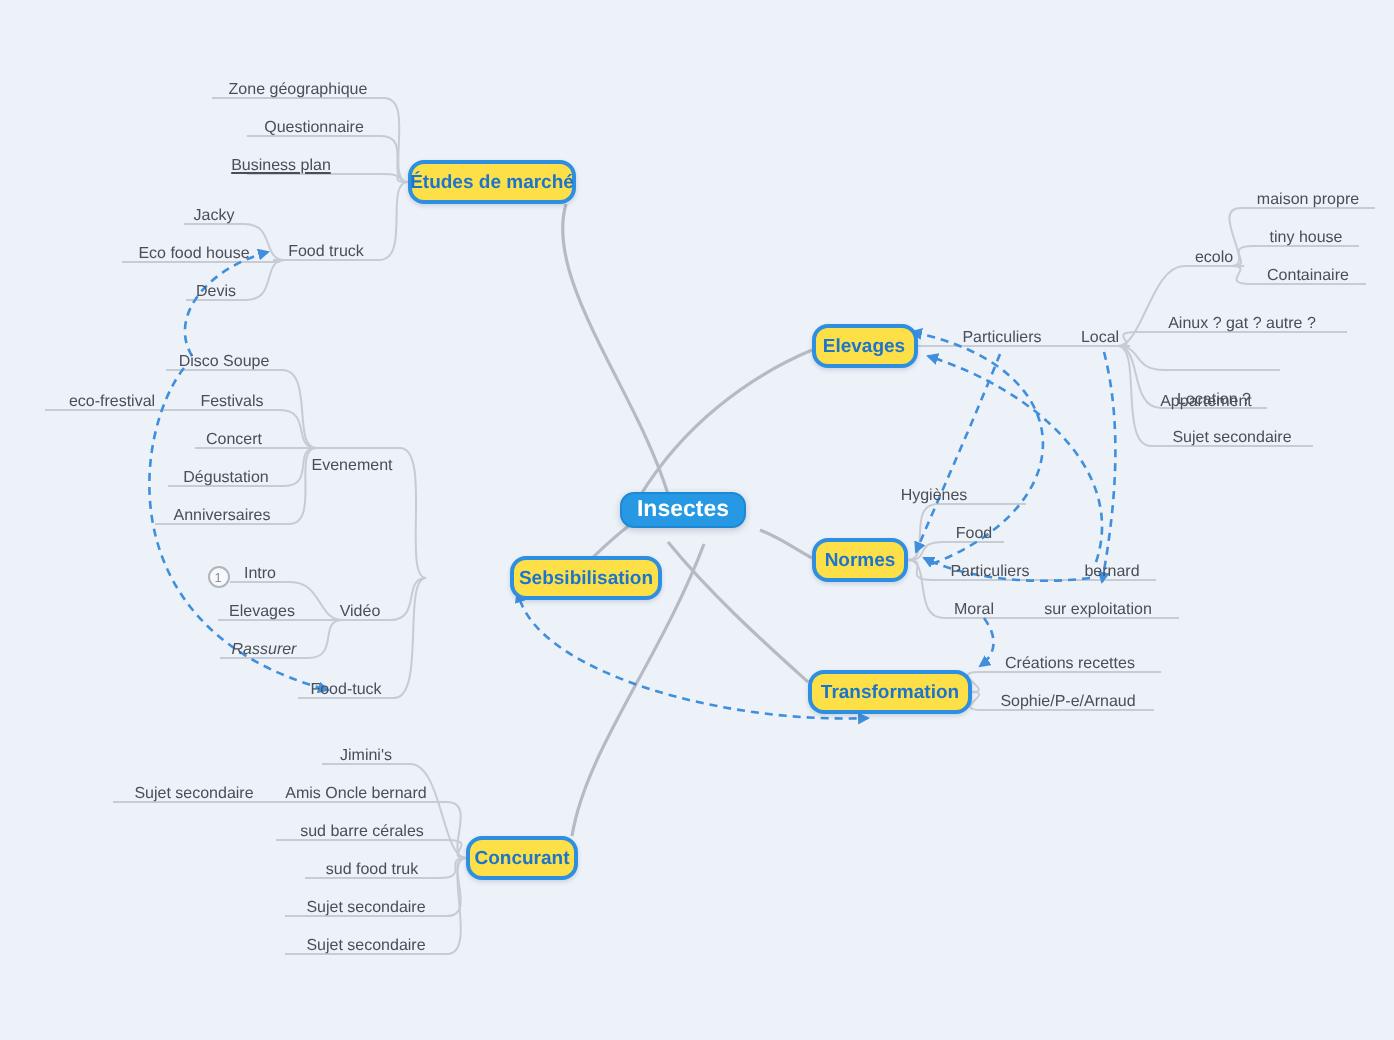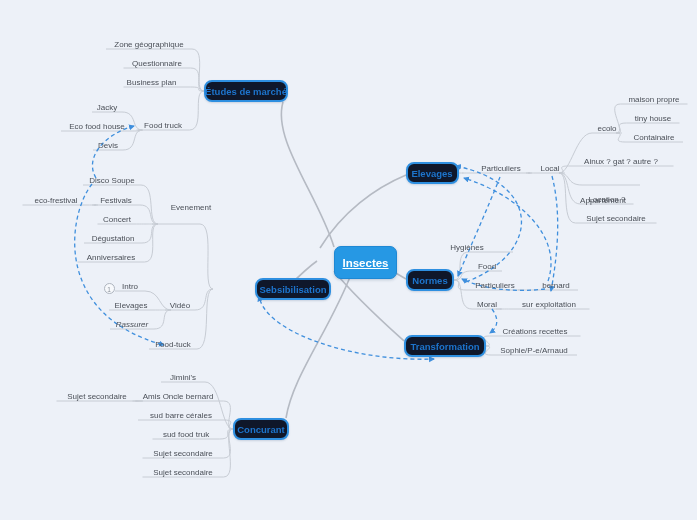--- a/index.html
+++ b/index.html
@@ -12,21 +12,21 @@
   #stage{position:absolute;left:0;top:0;width:697px;height:520px;}
   svg{position:absolute;left:0;top:0;}
   .lbl{
     position:absolute;
     font-size:8px;line-height:11px;height:11px;
     color:#4a4f57;text-align:center;white-space:nowrap;
     z-index:3;
   }
   .topic{
     position:absolute;z-index:4;
-    background:#0f172a;
+    background:#fde047;
     border:2px solid #2e8fe0;
     border-radius:8px;
     color:#1d74cc;font-weight:bold;font-size:9.5px;
     display:flex;align-items:center;justify-content:center;
     white-space:nowrap;
     box-shadow:0 1px 2px rgba(40,70,110,.18);
     box-sizing:border-box;
   }
   .root{
     position:absolute;z-index:5;
@@ -170,27 +170,27 @@
         <path d="M 545,289 C 512,293 480,288 462,279" class="link" marker-end="url(#arrow)"></path>
         <path d="M 552,176 C 562,215 557,258 551,291" class="link" marker-end="url(#arrow)"></path>
         <path d="M 548,281 C 563,237 520,196 464,178" class="link" marker-end="url(#arrow)"></path>
         <path d="M 466,282 C 543,252 540,183 456,166" class="link" marker-end="url(#arrow)"></path>
       </g>
   </svg>
   <div id="labels">
       <div class="topic" style="left: 204px; top: 80px; width: 84px; height: 22px;">Études de marché</div>
       <div class="lbl" style="left: 106px; top: 38.5px; width: 86px;">Zone géographique</div>
       <div class="lbl" style="left: 123.5px; top: 57.5px; width: 67px;">Questionnaire</div>
-      <div class="lbl" style="left: 118px; top: 76.5px; width: 67px;">Business plan</div>
+      <div class="lbl" style="left: 107px; top: 76.5px; width: 67px; text-decoration: underline;">Business plan</div>
       <div class="lbl" style="left: 136.5px; top: 119.5px; width: 53px;">Food truck</div>
       <div class="lbl" style="left: 92px; top: 101.5px; width: 30px;">Jacky</div>
       <div class="lbl" style="left: 61px; top: 120.5px; width: 72px;">Eco food house</div>
       <div class="lbl" style="left: 93px; top: 139.5px; width: 30px;">Devis</div>
       <div class="topic" style="left: 213px; top: 278px; width: 76px; height: 22px; margin-left: 42px;">Sebsibilisation</div>
-      <div class="lbl" style="left: 152px; top: 202px; width: 48px; padding-left: 15px;">Evenement</div>
+      <div class="lbl" style="left: 152px; top: 227px; width: 48px;">Evenement</div>
       <div class="lbl" style="left: 83px; top: 174.5px; width: 58px;">Disco Soupe</div>
       <div class="lbl" style="left: 92px; top: 194.5px; width: 48px;">Festivals</div>
       <div class="lbl" style="left: 22.5px; top: 194.5px; width: 67px;">eco-frestival</div>
       <div class="lbl" style="left: 97.5px; top: 213.5px; width: 39px;">Concert</div>
       <div class="lbl" style="left: 84px; top: 232.5px; width: 58px;">Dégustation</div>
       <div class="lbl" style="left: 77.5px; top: 251.5px; width: 67px;">Anniversaires</div>
       <div class="lbl" style="left: 165px; top: 299.5px; width: 30px;">Vidéo</div>
       <div class="lbl" style="left: 115px; top: 280.5px; width: 30px;">Intro</div>
       <div class="lbl" style="left: 109px; top: 299.5px; width: 44px;">Elevages</div>
       <div class="lbl" style="left: 110px; top: 318.5px; width: 44px; font-style: italic;">Rassurer</div>
@@ -217,16 +217,16 @@
       <div class="topic" style="left: 406px; top: 269px; width: 48px; height: 22px;">Normes</div>
       <div class="lbl" style="left: 445px; top: 241.5px; width: 44px;">Hygiènes</div>
       <div class="lbl" style="left: 472px; top: 260.5px; width: 30px;">Food</div>
       <div class="lbl" style="left: 466px; top: 279.5px; width: 58px;">Particuliers</div>
       <div class="lbl" style="left: 534px; top: 279.5px; width: 44px;">bernard</div>
       <div class="lbl" style="left: 472px; top: 298.5px; width: 30px;">Moral</div>
       <div class="lbl" style="left: 508.5px; top: 298.5px; width: 81px;">sur exploitation</div>
       <div class="topic" style="left: 404px; top: 335px; width: 82px; height: 22px;">Transformation</div>
       <div class="lbl" style="left: 489.5px; top: 325.5px; width: 91px;">Créations recettes</div>
       <div class="lbl" style="left: 491px; top: 344.5px; width: 86px;">Sophie/P-e/Arnaud</div>
-      <div class="root" style="left: 334px; top: 246px; width: 63px; height: 33px; text-decoration: underline;">Insectes</div>
+      <div class="root" style="left: 310px; top: 246px; width: 63px; height: 18px;">Insectes</div>
       <div class="badge" style="left: 103.5px; top: 282.5px;">1</div>
     </div>
 </div>
 
 </body></html>

